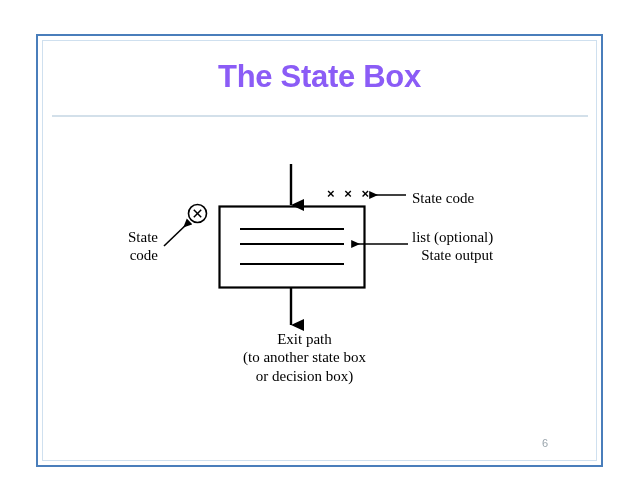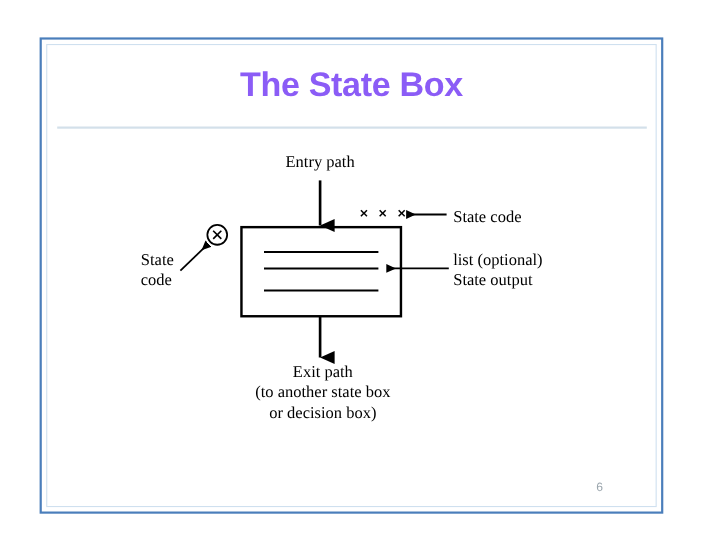--- a/index.html
+++ b/index.html
@@ -93,27 +93,27 @@
 
   .fig-label {
     position: absolute;
     font-family: "Liberation Serif", serif;
     font-size: 15px;
     color: #000000;
     line-height: 1.22;
     white-space: nowrap;
   }
   .fig-label.center { text-align: center; }
-  .fig-label.left { text-align: left; }
+  .fig-label.left { text-align: right; }
 
   .lbl-entry-path { left: 201px; top: 139px; width: 180px; }
   .lbl-state-code { left: 412px; top: 189px; }
   .lbl-state-output { left: 412px; top: 228px; }
   .lbl-state-name  { left: 128px; top: 228px; }
-  .lbl-exit-path   { left: 196px; top: 330px; width: 195px; }
+  .lbl-exit-path   { left: 207px; top: 330px; width: 195px; }
 
   .xxx-marks {
     position: absolute;
     left: 327px;
     top: 186px;
     font-family: "Liberation Sans", sans-serif;
     font-size: 13px;
     font-weight: bold;
     letter-spacing: 3px;
     color: #000000;
@@ -166,21 +166,20 @@
       <circle cx="197.5" cy="213.5" r="9" fill="#ffffff" stroke="#000" stroke-width="1.6"></circle>
       <line x1="193.8" y1="209.8" x2="201.2" y2="217.2" stroke="#000" stroke-width="1.5"></line>
       <line x1="201.2" y1="209.8" x2="193.8" y2="217.2" stroke="#000" stroke-width="1.5"></line>
     </g>
 
     <line x1="164" y1="246" x2="189" y2="222" stroke="#000" stroke-width="1.6" marker-end="url(#arrow-tip-ne)"></line>
   </svg>
 
   <div class="xxx-marks">× × ×</div>
 
-  <div class="fig-label center lbl-entry-path">Entry path</div>
 
   <div class="fig-label left lbl-state-code">State code</div>
 
   <div class="fig-label left lbl-state-output">
     <div>list (optional)</div>
     <div>State output</div>
   </div>
 
   <div class="fig-label left lbl-state-name">
     <div>State</div>

